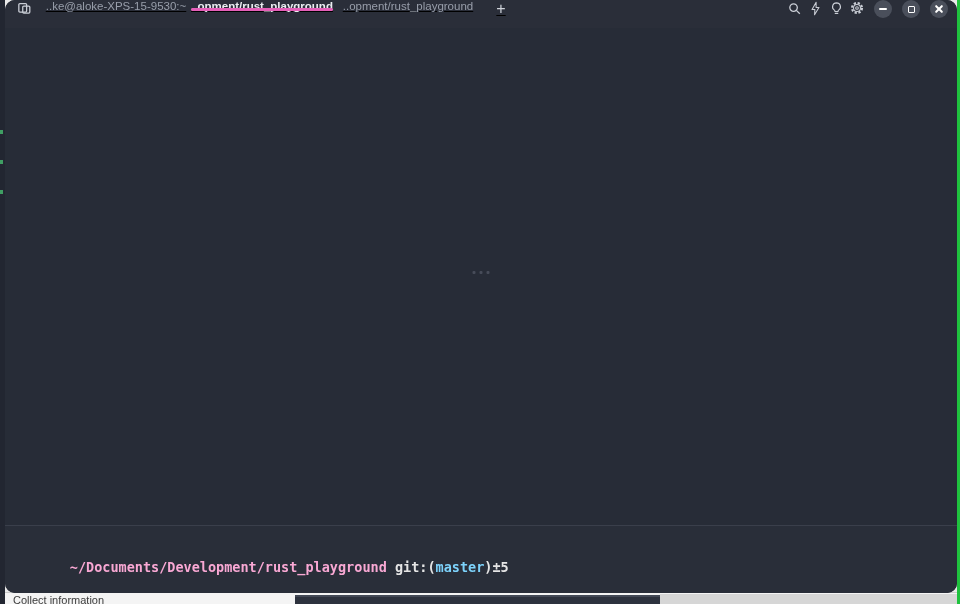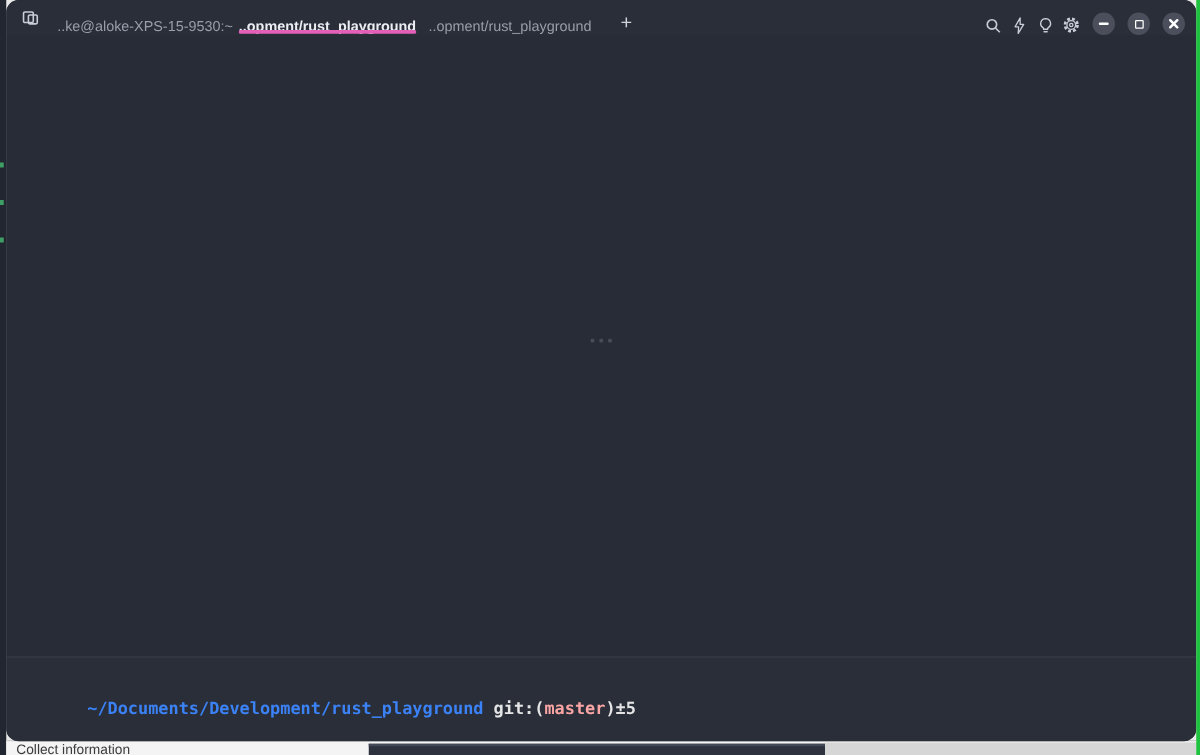--- a/index.html
+++ b/index.html
@@ -11,21 +11,21 @@
   .git-dash { position:absolute; left:0; width:3px; height:4px; background:#3f9e63; }
   .edge-green { position:absolute; right:0; top:0; width:3px; height:604px; background:#1fc23e; }
   .bottom-strip { position:absolute; left:5px; right:3px; bottom:0; height:12px; background:#f4f4f4; border-top:1px solid #c9c9c9; overflow:hidden; }
   .bottom-link { position:absolute; left:8px; top:1px; font-size:11px; color:#3c3c3c; text-decoration:underline; white-space:nowrap; }
   .bottom-dark-bar { position:absolute; left:295px; bottom:0; width:365px; height:9px; background:#2d323e; border-top:2px solid #434956; }
   .bottom-gray { position:absolute; left:660px; right:3px; bottom:0; height:10px; background:#d6d6d6; }
 
   
   .terminal { position:absolute; left:5px; top:0; right:3px; height:593px; background:#272c37; border-radius:10px; overflow:hidden; }
 
-  .tabbar { height:28px; background:#2a2e39; display:flex; align-items:flex-end; }
+  .tabbar { height:28px; background:#2a2e39; display:flex; align-items:flex-start;text-decoration:underline; }
   .book-btn { width:38px; display:flex; align-items:center; justify-content:center; color:#c9cdd5; cursor:pointer; }
   .tab { position:relative; width:146px; display:flex; align-items:center; justify-content:center; font-size:11.5px; color:#989eaa; white-space:nowrap; overflow:hidden; cursor:pointer; }
   .tab.active { color:#eceef2; font-weight:bold; }
   .tab.active .tab-underline { position:absolute; left:2px; right:2px; bottom:1px; height:3px; border-radius:2px; background:#e45fb8; }
   .plus-btn { width:40px; display:flex; align-items:center; justify-content:center; color:#cfd3da; font-size:16px; cursor:pointer; }
 
   .tool-icons { margin-left:auto; display:flex; align-items:center; gap:5px; }
   .icon-btn { width:16px; height:16px; display:flex; align-items:center; justify-content:center; color:#c9cdd5; cursor:pointer; }
   .icon-btn svg { display:block; }
 
@@ -37,23 +37,23 @@
   .ctrl .x::before, .ctrl .x::after { content:""; position:absolute; left:3px; top:-1px; width:2px; height:10px; background:#fff; border-radius:1px; }
   .ctrl .x::before { transform:rotate(45deg); }
   .ctrl .x::after { transform:rotate(-45deg); }
 
   .main-pane { position:relative; height:497px; background:#272c37; }
   .dots { position:absolute; top:243px; left:50%; transform:translateX(-50%); display:flex; gap:4px; }
   .dot { width:3px; height:3px; border-radius:1px; background:#474c59; }
 
   .input-block { height:68px; background:#292e39; border-top:1px solid #3a3f4b; padding:17px 0 0 16px; }
   .prompt { font-family:"DejaVu Sans Mono", monospace; font-size:13.5px; font-weight:bold; white-space:pre; }
-  .p-path { color:#3b82f6; }
+  .p-path { color:#f9a8d4; }
   .p-green { color:#e5e5e5; }
-  .p-branch { color:#fca5a5; }
+  .p-branch { color:#7dd3fc; }
 </style>
 </head>
 <body>
 
 <div class="desktop-left-strip"></div>
 <div class="git-dash" style="top:130px"></div>
 <div class="git-dash" style="top:160px"></div>
 <div class="git-dash" style="top:190px"></div>
 
 <div class="bottom-strip">

